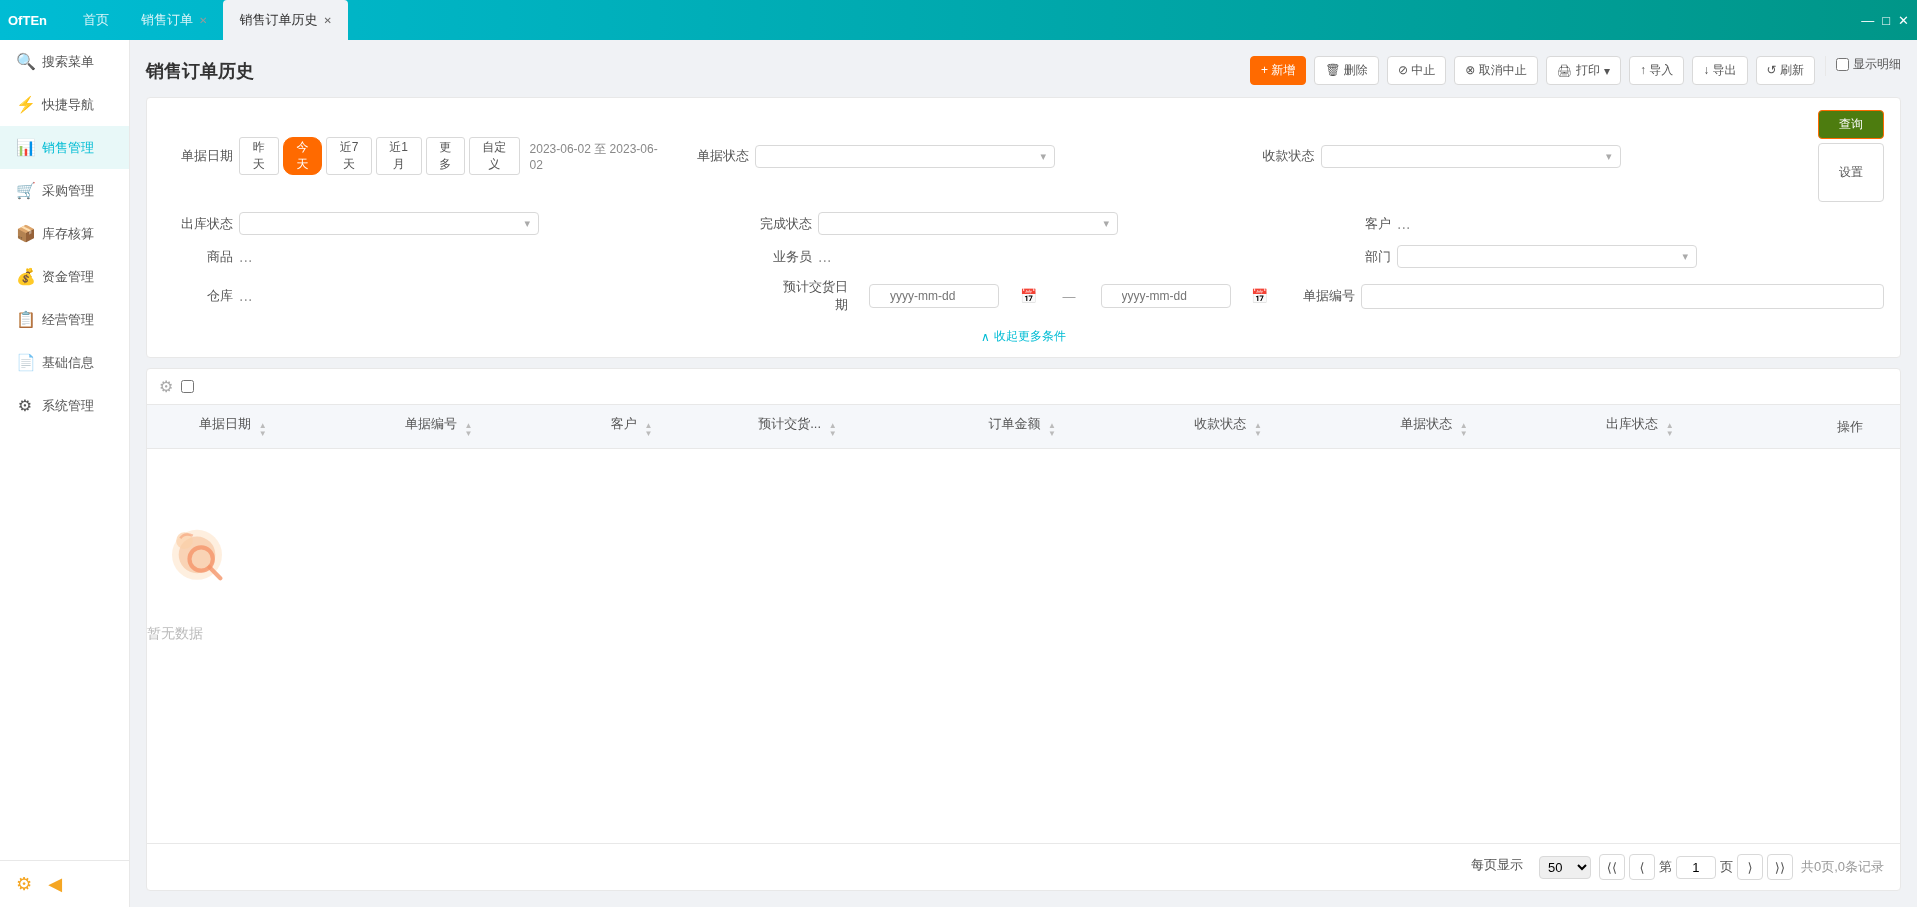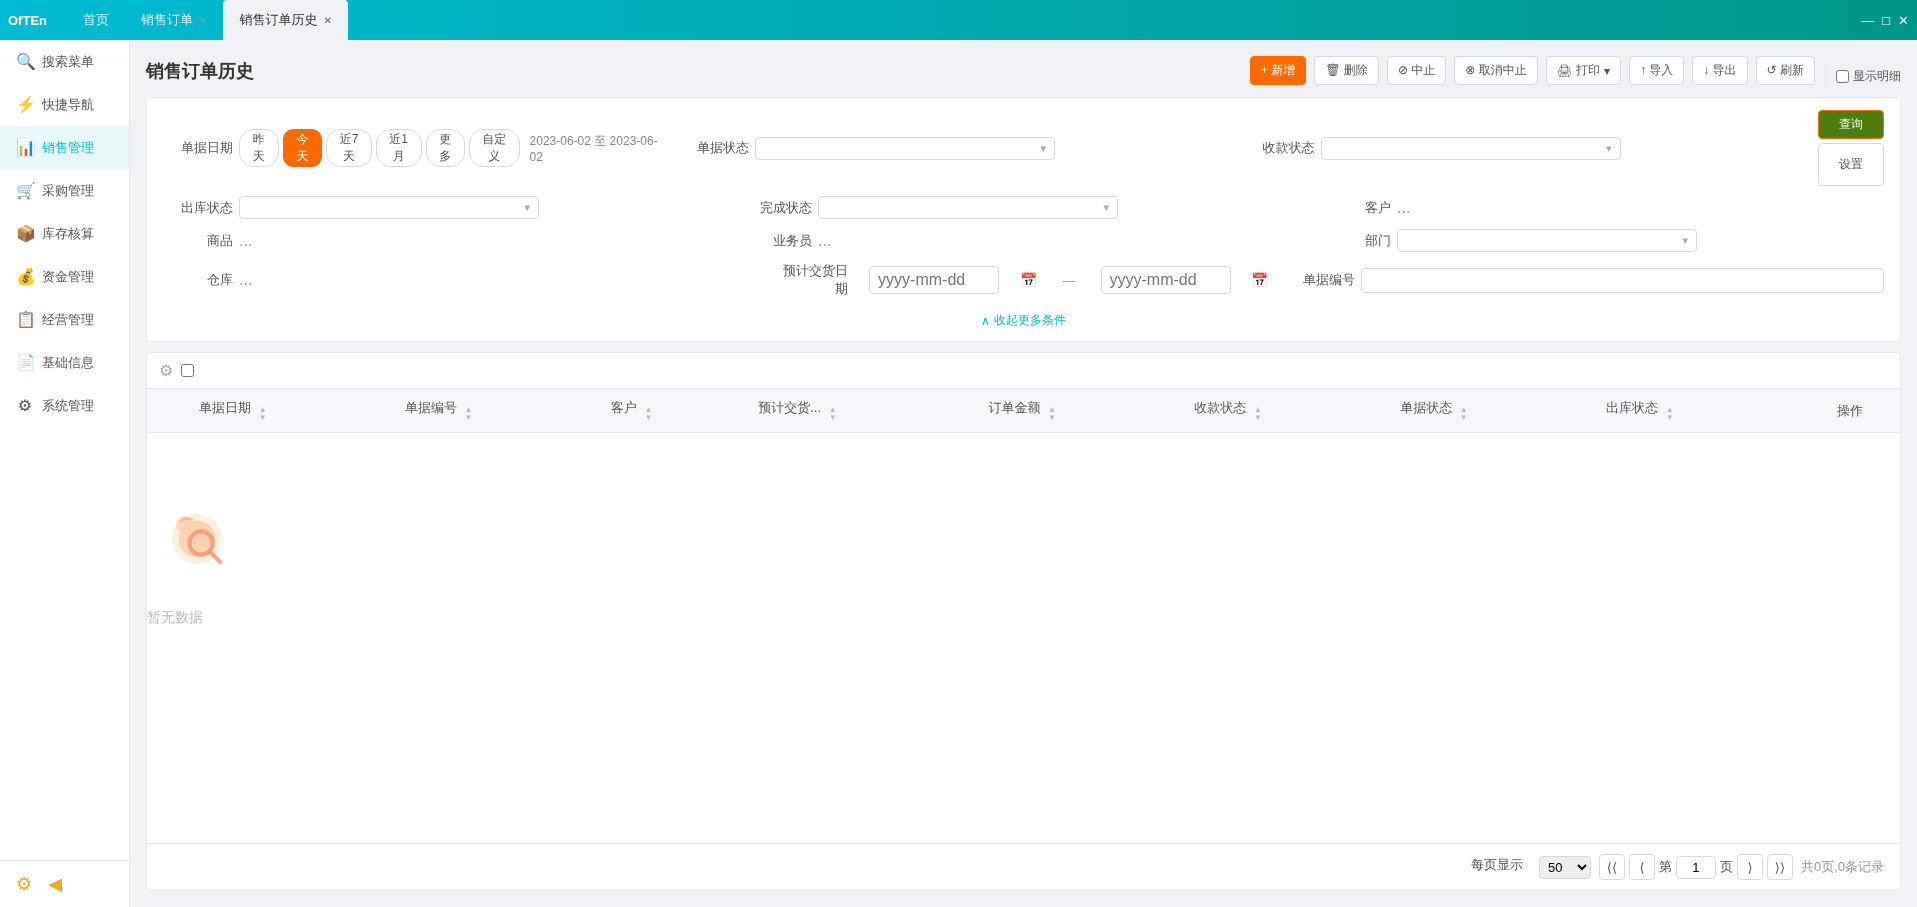--- a/index.html
+++ b/index.html
@@ -112,21 +112,21 @@
       justify-content: space-between;
       margin-bottom: 12px;
     }
     .page-title {
       font-size: 18px;
       font-weight: bold;
       color: #333;
     }
     .toolbar {
       display: flex;
-      align-items: flex-end;
+      align-items: flex-start;
       gap: 8px;
     }
     .toolbar-btn {
       display: flex;
       align-items: center;
       gap: 4px;
       padding: 5px 10px;
       border: 1px solid #d9d9d9;
       background: white;
       border-radius: 4px;
@@ -169,21 +169,21 @@
       flex: 1;
     }
     .date-quick-btns {
       display: flex;
       align-items: center;
       gap: 4px;
     }
     .date-btn {
       padding: 1px 8px;
       border: 1px solid #d9d9d9;
-      border-radius: 14px;
+      border-radius: 3px;
       font-size: 12px;
       cursor: pointer;
       color: #555;
       background: white;
     }
     .date-btn.active {
       background: #ff6a00;
       border-color: #ff6a00;
       color: white;
       border-radius: 10px;
@@ -220,22 +220,22 @@
       padding: 4px 8px;
       font-size: 13px;
       color: #555;
       min-width: 180px;
       flex: 1;
       outline: none;
     }
     .date-input {
       border: 1px solid #d9d9d9;
       border-radius: 4px;
-      padding: 4px 8px;
-      font-size: 16px;
+      padding: 4px 20px;
+      font-size: 12px;
       color: #bbb;
       width: 130px;
       outline: none;
     }
     .cal-icon { color: #aaa; cursor: pointer; font-size: 14px; }
     .date-sep { color: #999; padding: 0 4px; }
     .collapse-row {
       display: flex;
       align-items: center;
       justify-content: center;
@@ -484,21 +484,21 @@
         </div>
         <div class="filter-item">
           <span class="filter-label">收款状态</span>
           <div class="filter-select">
             <span></span>
             <span class="arrow">▾</span>
           </div>
         </div>
         <div style="display:flex; flex-direction:column; gap:4px; margin-left: 8px;">
           <button class="toolbar-btn orange" style="background:#4d7c0f; border-color:#ff6a00; color:white; padding:5px 20px;">查询</button>
-          <button class="toolbar-btn" style="padding:12px 20px; text-align:left;">设置</button>
+          <button class="toolbar-btn" style="padding:20px 20px; text-align:left;">设置</button>
         </div>
       </div>
 
       <div class="filter-row">
         <div class="filter-item">
           <span class="filter-label">出库状态</span>
           <div class="filter-select">
             <span></span>
             <span class="arrow">▾</span>
           </div>

